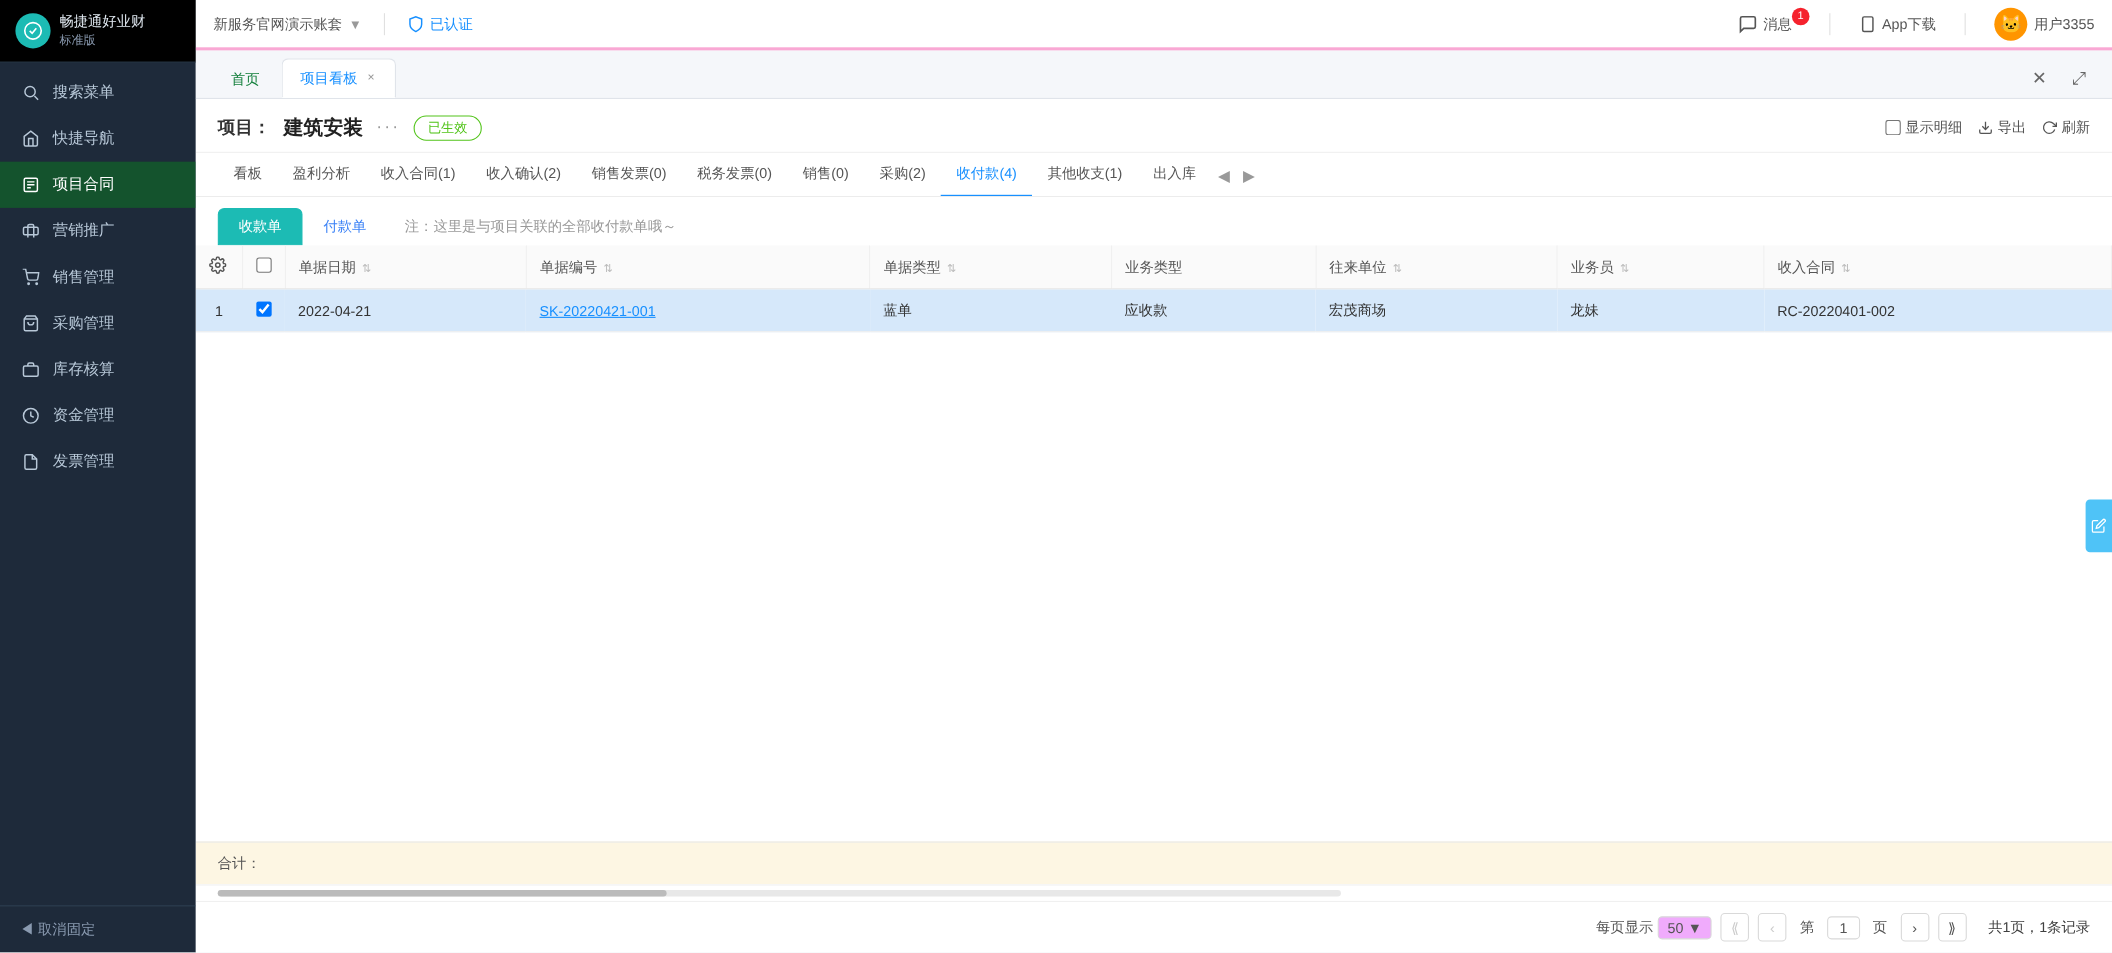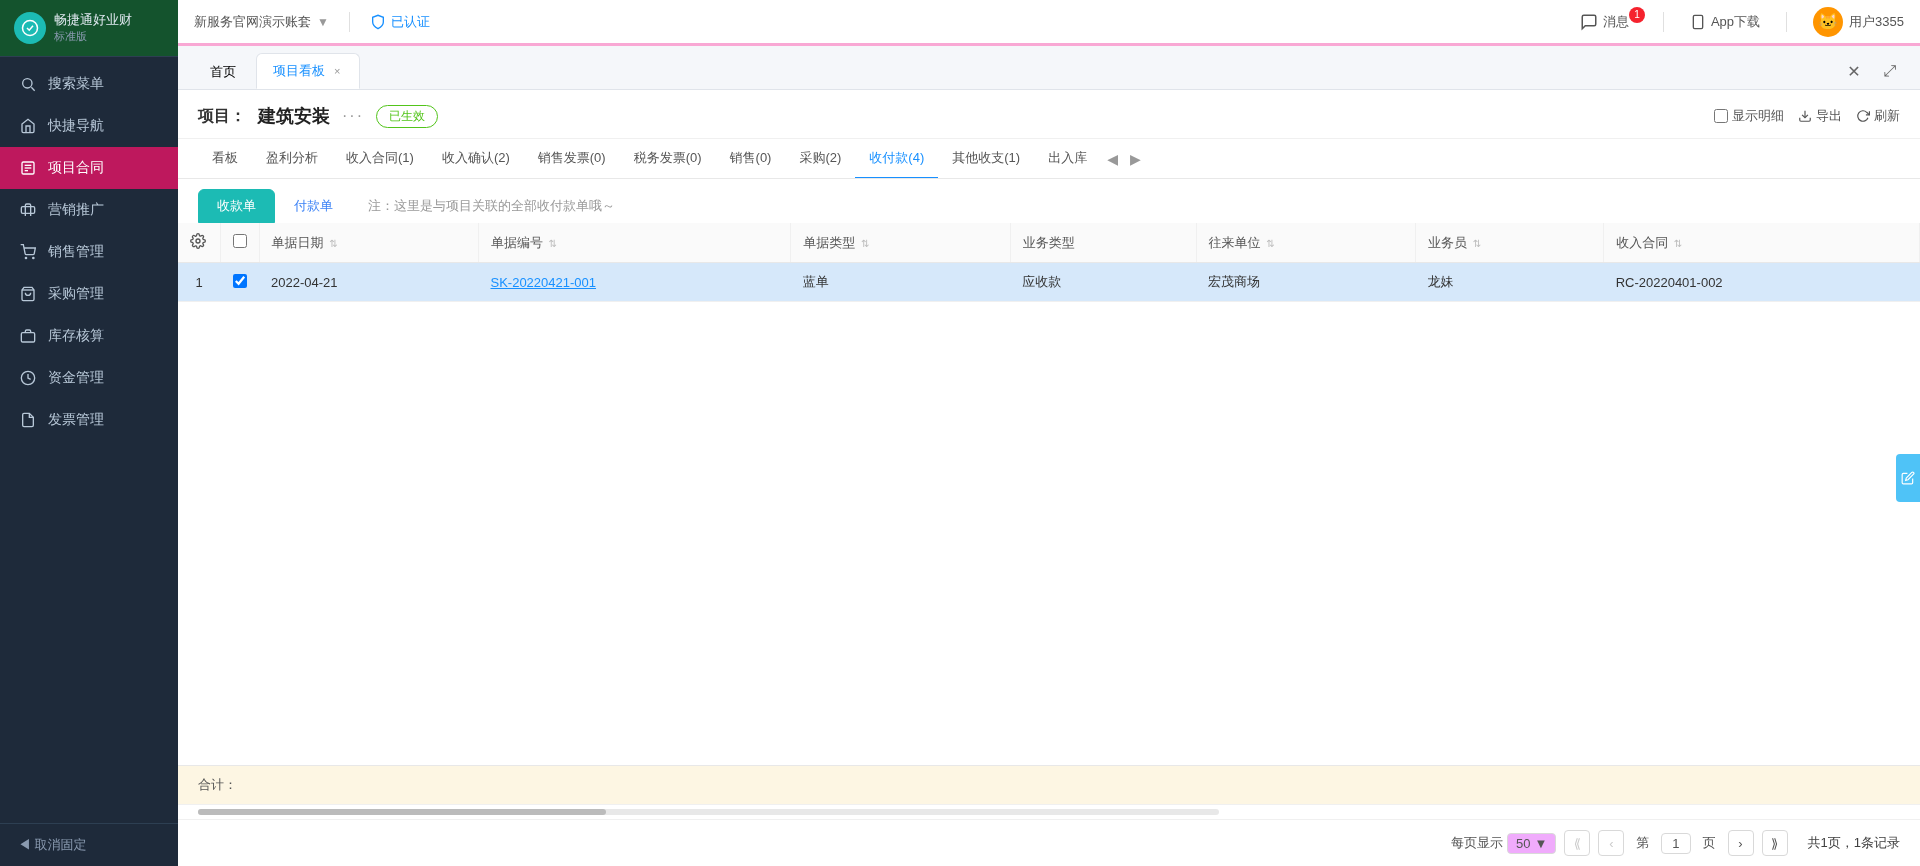--- a/index.html
+++ b/index.html
@@ -13,21 +13,21 @@
       display: flex;
       flex-direction: column;
       flex-shrink: 0;
       height: 100%;
     }
     .sidebar-header {
       display: flex;
       align-items: flex-end;
       padding: 12px 14px;
       border-bottom: 1px solid #2d3f52;
-      background: #14532d;
+      background: #000000;
     }
     .sidebar-logo {
       width: 32px;
       height: 32px;
       border-radius: 50%;
       background: #1cbbb4;
       display: flex;
       align-items: center;
       justify-content: center;
       margin-right: 8px;
@@ -40,21 +40,21 @@
     .sidebar-nav::-webkit-scrollbar { width: 4px; }
     .sidebar-nav::-webkit-scrollbar-thumb { background: #2d3f52; }
     .nav-item {
       display: flex;
       align-items: center;
       padding: 11px 18px;
       cursor: pointer;
       color: #b8c8d8;
       transition: background 0.15s;
     }
-    .nav-item.active { background: #be185d; color: #fff; }
+    .nav-item.active { background: #14532d; color: #fff; }
     .nav-item .nav-icon { width: 20px; height: 20px; margin-right: 10px; display: flex; align-items: center; justify-content: center; flex-shrink: 0; }
     .nav-item .nav-label { font-size: 14px; }
     .sidebar-footer {
       padding: 12px 18px;
       border-top: 1px solid #2d3f52;
       color: #8a9ab0;
       font-size: 13px;
       cursor: pointer;
       display: flex;
       align-items: center;
@@ -154,21 +154,21 @@
       display: flex;
       align-items: flex-end;
       padding: 0 16px;
       gap: 4px;
     }
     .tab-item {
       padding: 8px 16px;
       border-radius: 6px 6px 0 0;
       cursor: pointer;
       font-size: 13px;
-      color: #000000;
+      color: #15803d;
       background: transparent;
       display: flex;
       align-items: center;
       gap: 6px;
     }
     .tab-item.active {
       background: #fff;
       color: #1890ff;
       border: 1px solid #e0e4ea;
       border-bottom: 1px solid #fff;

